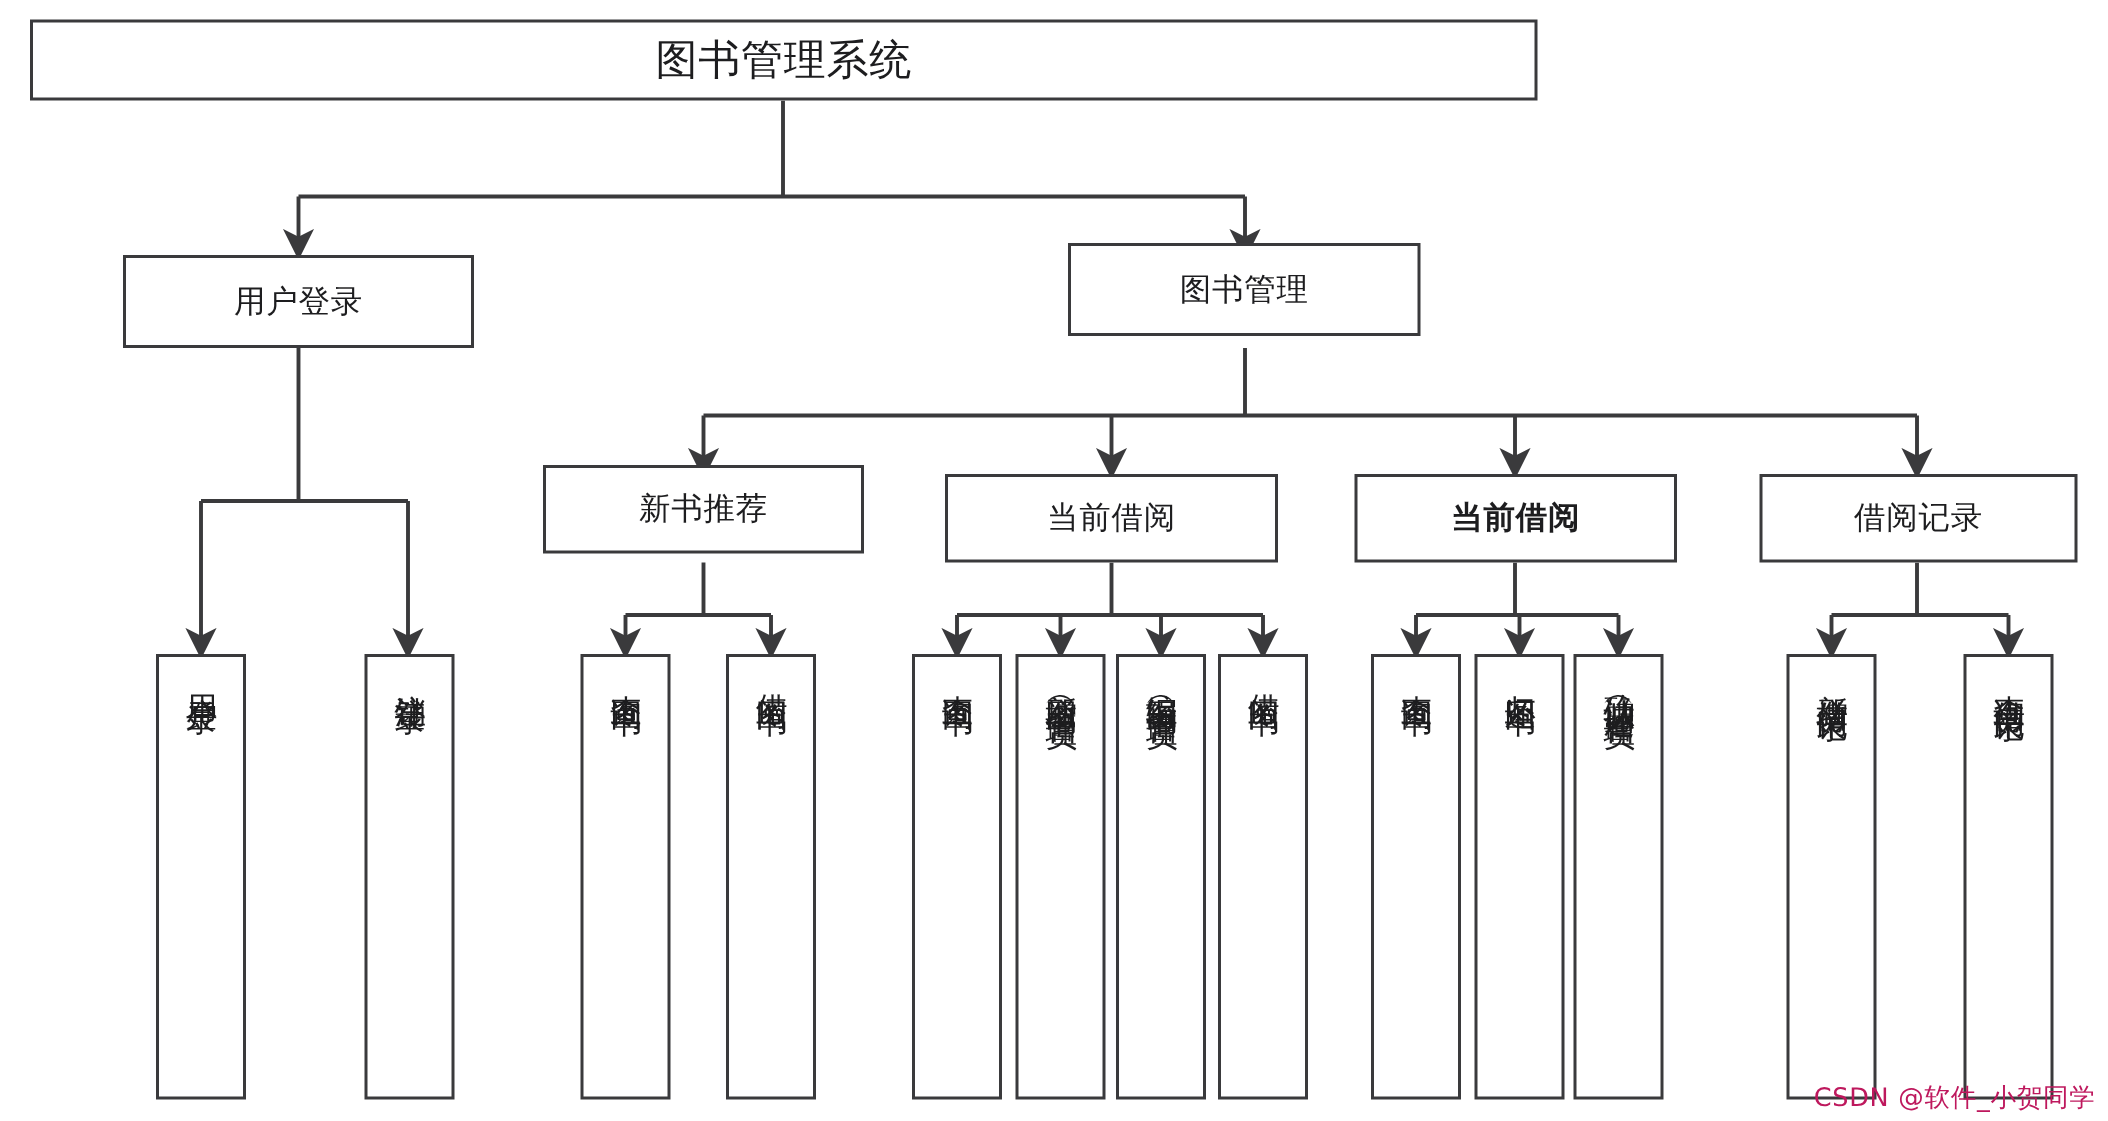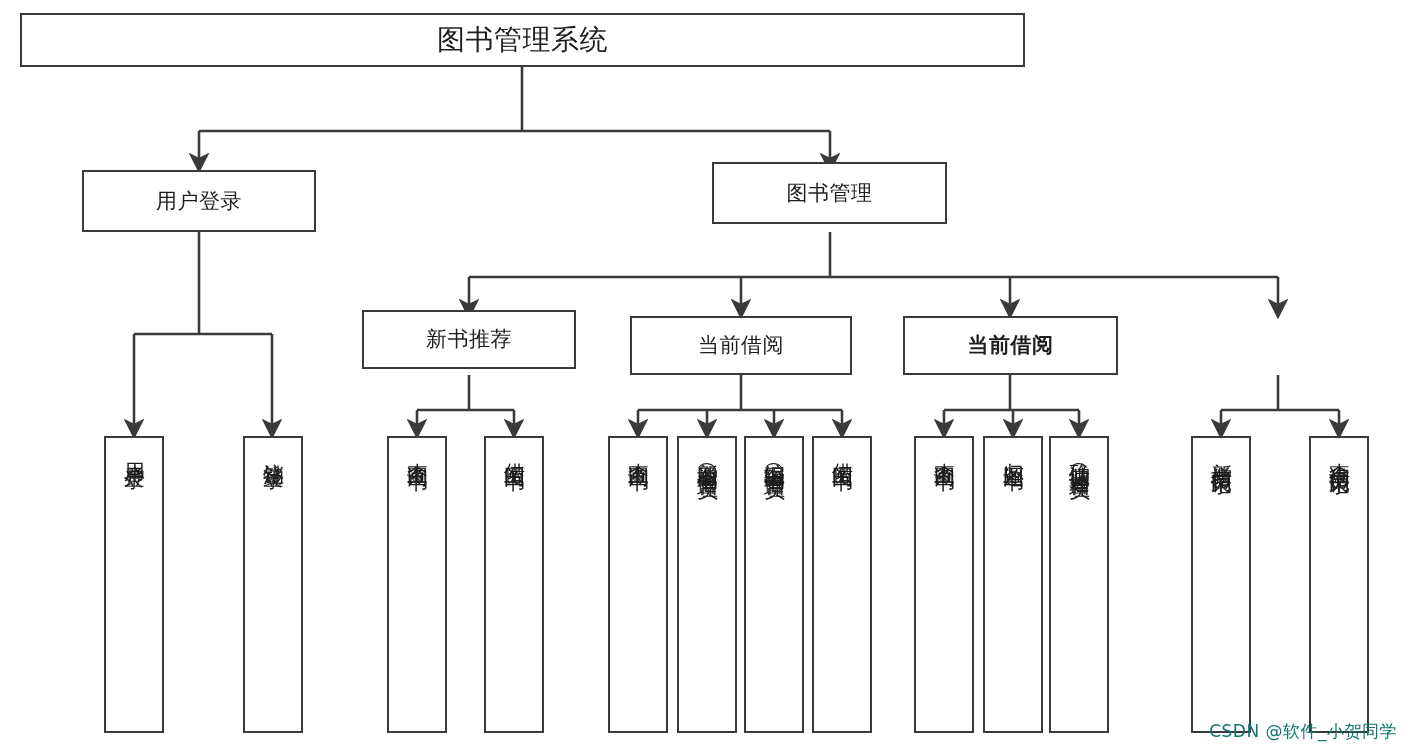--- a/index.html
+++ b/index.html
@@ -60,21 +60,21 @@
     letter-spacing: 2.5px;
     line-height: 1;
     white-space: nowrap;
     margin: 0 auto;
   }
   .watermark {
     position: absolute;
     right: 8px;
     bottom: 4px;
     font-size: 17px;
-    color: #0f766e;
+    color: #be185d;
     letter-spacing: 0.5px;
     white-space: nowrap;
   }
 </style>
 </head>
 <body>
 
 <div id="canvas">
 
   <svg class="wires" viewBox="0 0 1405 747" xmlns="http://www.w3.org/2000/svg">
@@ -146,20 +146,23 @@
   </div>
 
   <div class="node horiz" style="left:630px; top:316px; width:222px; height:59px;">
     <span class="label">当前借阅</span>
   </div>
 
   <div class="node horiz" style="left:903px; top:316px; width:215px; height:59px;font-weight:bold;">
     <span class="label">当前借阅</span>
   </div>
 
+  <div class="node horiz" style="left:1173px; top:316px; width:212px; height:59px;">
+    <span class="label">借阅记录</span>
+  </div>
 
   <div class="node vert" style="left:104px; top:436px; width:60px; height:297px;">
     <span class="label">用户登录</span>
   </div>
 
   <div class="node vert" style="left:243px; top:436px; width:60px; height:297px;">
     <span class="label">注销登录</span>
   </div>
 
   <div class="node vert" style="left:387px; top:436px; width:60px; height:297px;">

